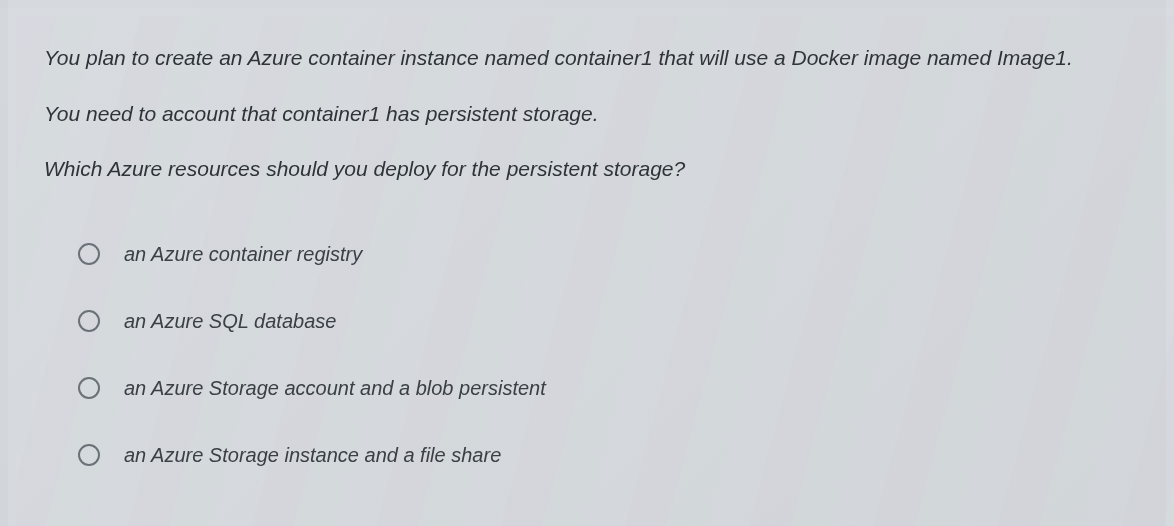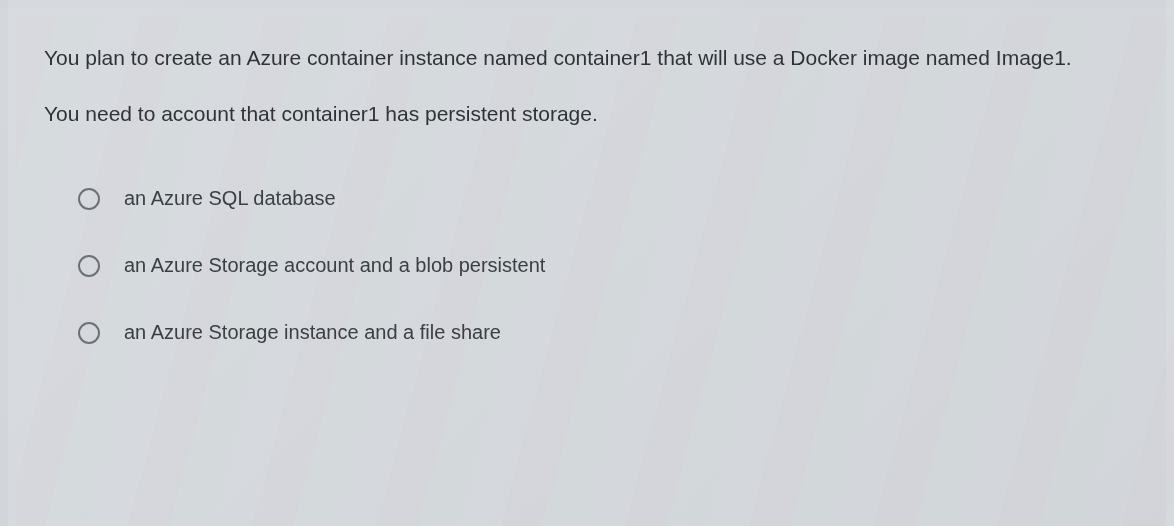--- a/index.html
+++ b/index.html
@@ -1,18 +1,19 @@
 <!DOCTYPE html>
 <html><head>
   <meta charset="utf-8">
   <style>
     * {
       margin: 8px;
       padding: 0;
       box-sizing: border-box;
+      font-style: italic;
     }
     body {
       width: 1174px;
       height: 526px;
       background: linear-gradient(135deg, #d8dce0 0%, #d5d9dd 50%, #d2d6da 100%);
       font-family: 'Segoe UI', Tahoma, Geneva, sans-serif;
       color: #3a4045;
       padding: 18px 12px;
       position: relative;
       overflow: hidden;
@@ -71,23 +72,28 @@
       color: #3a4045;
       font-weight: 400;
     }
   </style>
 </head>
 <body>
 
 <div class="question-text">
   <p>You plan to create an Azure container instance named container1 that will use a Docker image named Image1.</p>
   <p>You need to account that container1 has persistent storage.</p>
+  <p>Which Azure resources should you deploy for the persistent storage?</p>
 </div>
 
 <div class="options">
+  <div class="option">
+    <div class="radio"></div>
+    <span class="option-label">an Azure container registry</span>
+  </div>
   <div class="option">
     <div class="radio"></div>
     <span class="option-label">an Azure SQL database</span>
   </div>
   <div class="option">
     <div class="radio"></div>
     <span class="option-label">an Azure Storage account and a blob persistent</span>
   </div>
   <div class="option">
     <div class="radio"></div>

